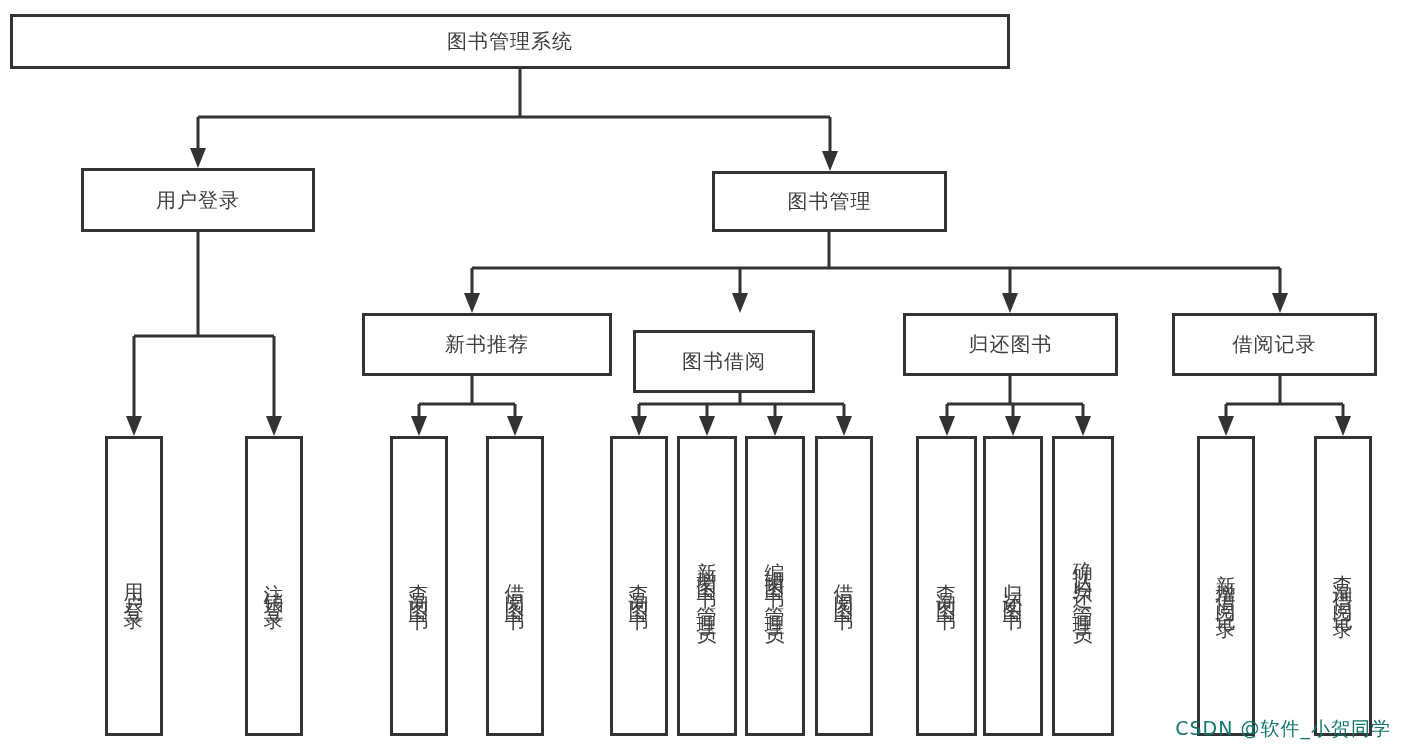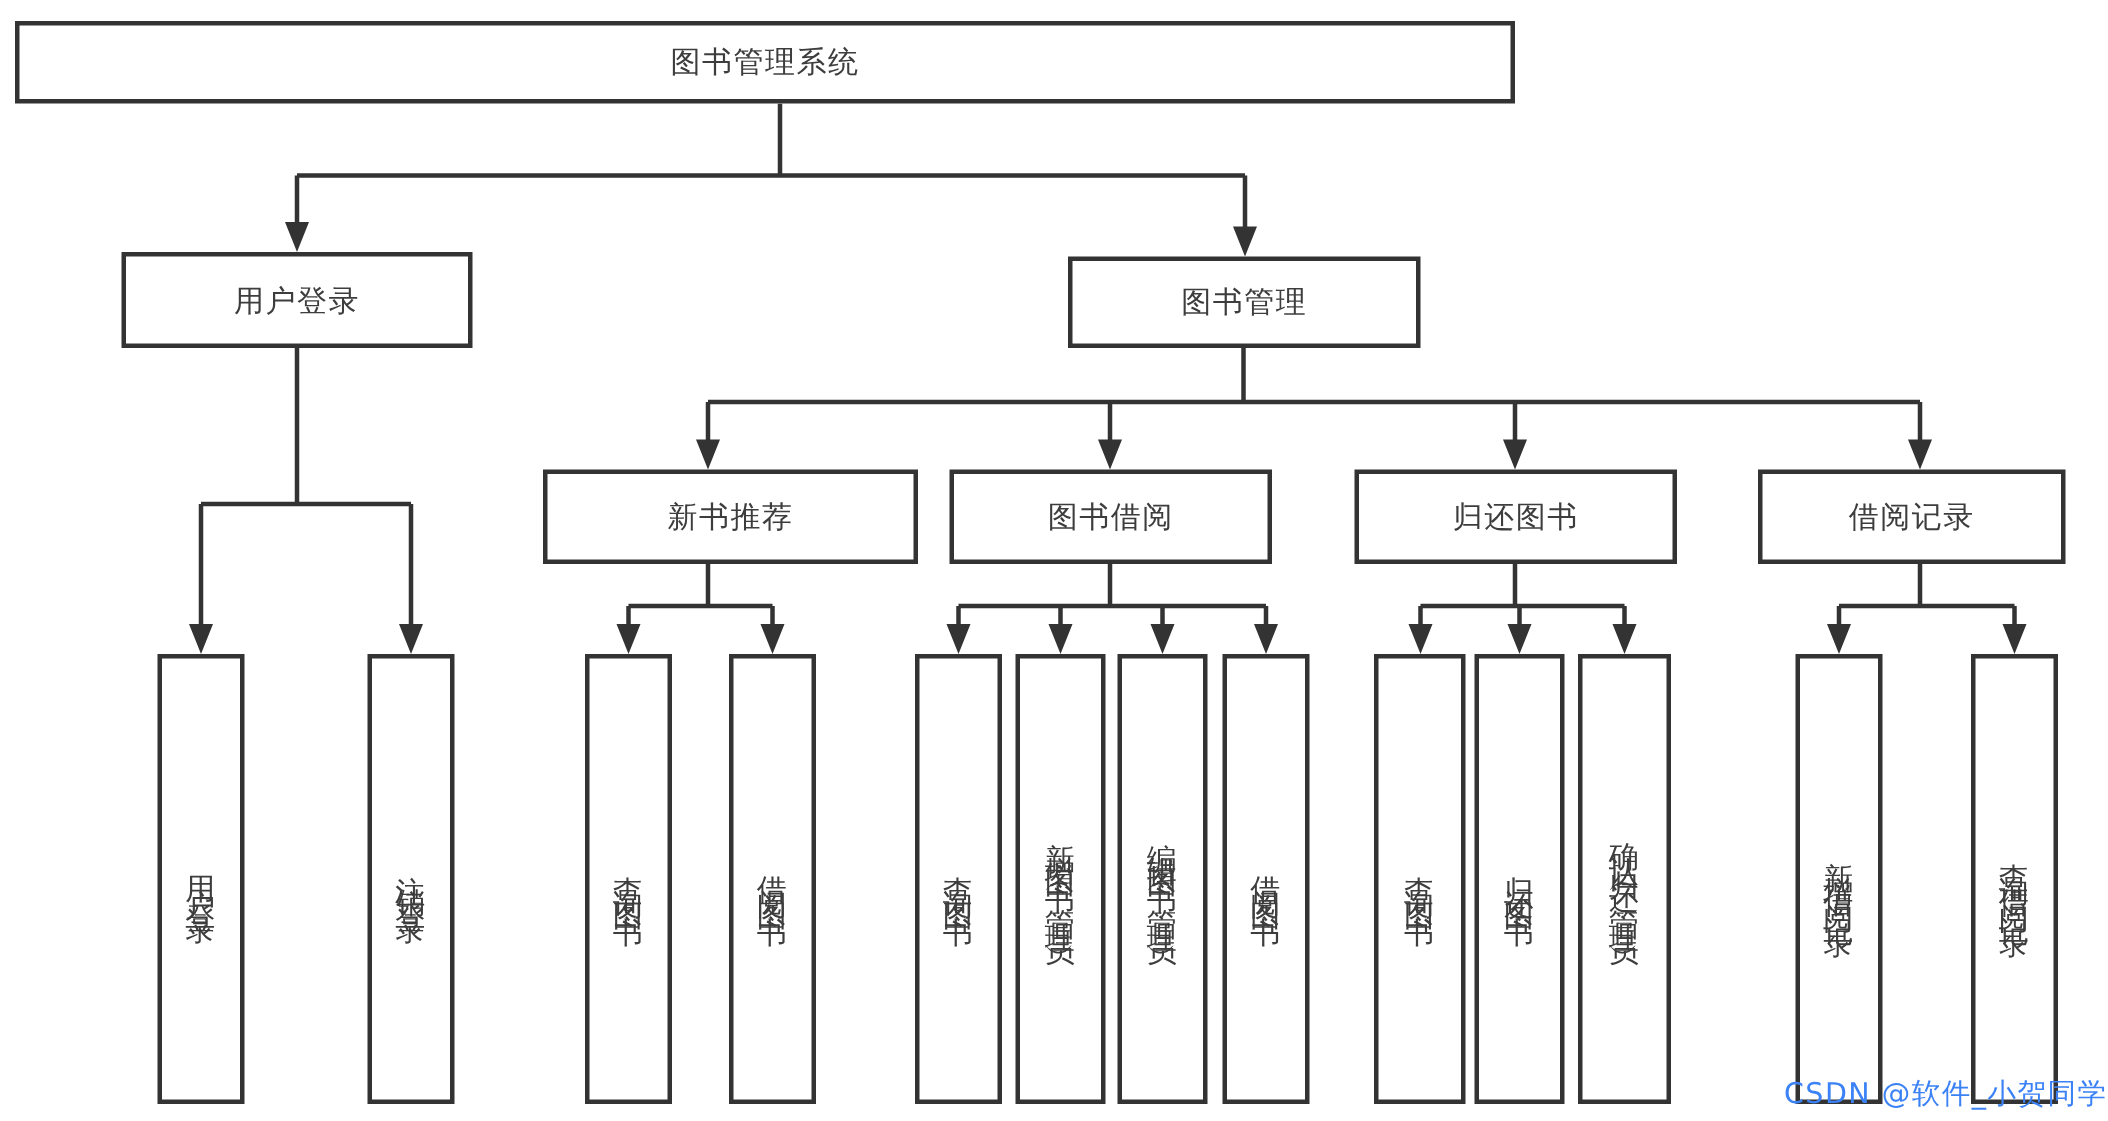--- a/index.html
+++ b/index.html
@@ -40,24 +40,24 @@
   .vlabel {
     writing-mode: vertical-rl;
     text-orientation: mixed;
     font-size: 20px;
     letter-spacing: 9px;
     color: #3d3d3d;
     line-height: 1;
   }
   .watermark {
     position: absolute;
-    right: 0;
+    right: 14px;
     bottom: 5px;
     font-size: 19px;
-    color: #3b82f6;
+    color: #0f766e;
     letter-spacing: 1px;
     z-index: 10;
     white-space: nowrap;
   }
 </style>
 </head>
 <body>
 
 <div class="canvas">
 
@@ -125,21 +125,21 @@
   <div class="box" style="left:81px; top:168px; width:234px; height:64px;">
     <span class="hlabel">用户登录</span>
   </div>
   <div class="box" style="left:712px; top:171px; width:235px; height:61px;">
     <span class="hlabel">图书管理</span>
   </div>
 
   <div class="box" style="left:362px; top:313px; width:250px; height:63px;">
     <span class="hlabel">新书推荐</span>
   </div>
-  <div class="box" style="left:633px; top:313px; width:215px; height:63px;">
+  <div class="box" style="left:633px; top:330px; width:182px; height:63px;">
     <span class="hlabel">图书借阅</span>
   </div>
   <div class="box" style="left:903px; top:313px; width:215px; height:63px;">
     <span class="hlabel">归还图书</span>
   </div>
   <div class="box" style="left:1172px; top:313px; width:205px; height:63px;">
     <span class="hlabel">借阅记录</span>
   </div>
 
   <div class="box" style="left:105px; top:436px; width:58px; height:300px;">

